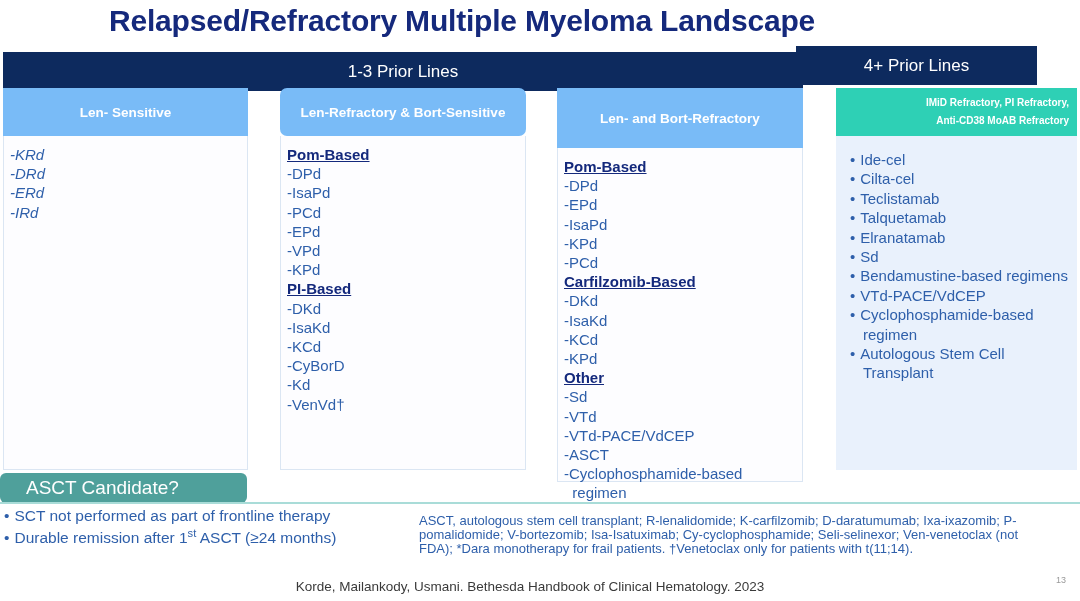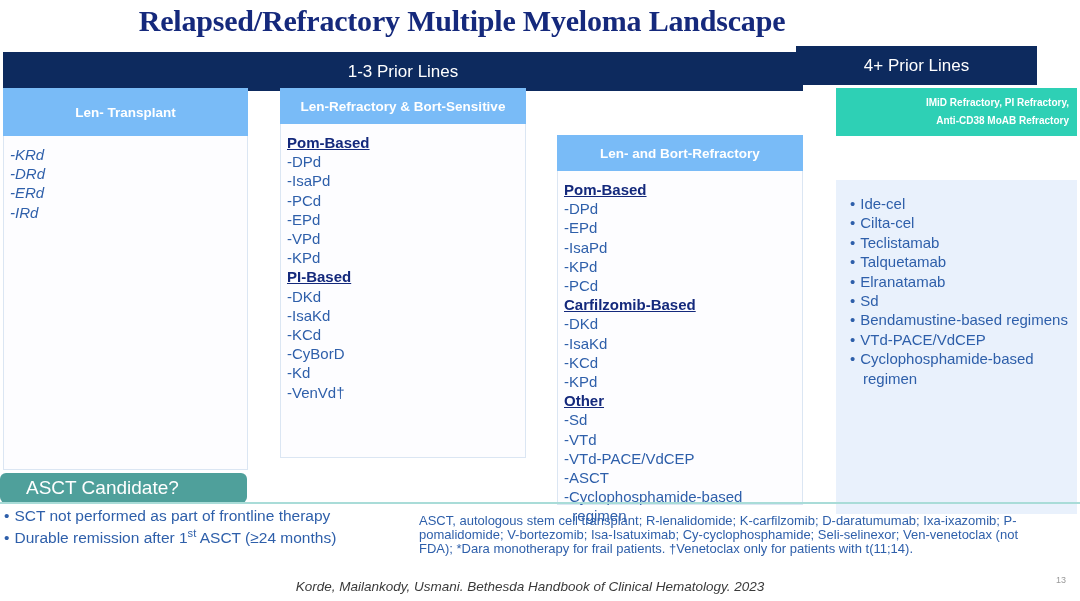--- a/index.html
+++ b/index.html
@@ -26,21 +26,20 @@
     left: 0;
     top: 2px;
     width: 924px;
     text-align: center;
     font-size: 30px;
     font-weight: bold;
     color: #15297c;
     letter-spacing: -0.2px;
     line-height: 38px;
     white-space: nowrap;
-    font-family: Liberation Serif, serif;
   }
 
   
   .band {
     position: absolute;
     background: #0d2a5e;
     color: #ffffff;
     display: flex;
     align-items: center;
     justify-content: center;
@@ -72,22 +71,22 @@
     background: #fdfdff;
     border: 1px solid #dbe6f3;
     border-top: none;
     box-sizing: border-box;
     padding: 9px 0 6px 6px;
   }
   #col1 { left: 3px;   width: 245px; }
   #col2 { left: 280px; width: 246px; }
   #col3 { left: 557px; width: 246px; }
   #col1 .col-head { height: 48px; }
-  #col2 .col-head { height: 36px; }
-  #col3 .col-head { height: 36px; margin-top: 47px; }
+  #col2 .col-head { height: 48px; border-radius: 7px; }
+  #col3 .col-head { height: 60px; }
   #col1 .col-body { height: 334px; font-style: italic; }
   #col2 .col-body { height: 334px; }
   #col3 .col-body { height: 334px; }
 
   .entry {
     color: #2e5faa;
     font-size: 15px;
     line-height: 19.2px;
     white-space: pre;
   }
@@ -113,21 +112,20 @@
     line-height: 18px;
     box-sizing: border-box;
     height: 48px;
     padding: 6px 8px 0 8px;
   }
   #col4 .col4-body {
     background: #e9f1fc;
     box-sizing: border-box;
     height: 334px;
     padding: 14px 8px 6px 14px;
-    margin-top: 44px;
   }
   .bullet {
     color: #2e5faa;
     font-size: 15px;
     line-height: 19.4px;
     padding-left: 13px;
     text-indent: -13px;
   }
   .bullet::before {
     content: "\2022";
@@ -192,21 +190,20 @@
 
   
   #citation {
     position: absolute;
     left: 0;
     top: 579px;
     width: 1060px;
     text-align: center;
     color: #3a3a3a;
     font-size: 13.5px;
-    font-style: italic;
   }
   #page-number {
     position: absolute;
     right: 14px;
     top: 575px;
     color: #9a9a9a;
     font-size: 9px;
   }
   sup { font-size: 0.72em; vertical-align: super; line-height: 0; }
 </style>
@@ -218,21 +215,21 @@
   <div class="slide-title">Relapsed/Refractory Multiple Myeloma Landscape</div>
 
   <div class="band" id="band-left">
     <span>1-3 Prior Lines</span>
   </div>
   <div class="band" id="band-right">
     <span>4+ Prior Lines</span>
   </div>
 
   <div class="col" id="col1">
-    <div class="col-head">Len- Transplant</div>
+    <div class="col-head">Len- Sensitive</div>
     <div class="col-body" id="col1-body">
         <div class="entry">-KRd</div>
         <div class="entry">-DRd</div>
         <div class="entry">-ERd</div>
         <div class="entry">-IRd</div>
       </div>
   </div>
 
   <div class="col" id="col2">
     <div class="col-head">Len-Refractory &amp; Bort-Sensitive</div>
@@ -286,20 +283,21 @@
     <div class="col4-body" id="col4-body">
         <div class="bullet">Ide-cel</div>
         <div class="bullet">Cilta-cel</div>
         <div class="bullet">Teclistamab</div>
         <div class="bullet">Talquetamab</div>
         <div class="bullet">Elranatamab</div>
         <div class="bullet">Sd</div>
         <div class="bullet">Bendamustine-based regimens</div>
         <div class="bullet">VTd-PACE/VdCEP</div>
         <div class="bullet">Cyclophosphamide-based regimen</div>
+        <div class="bullet">Autologous Stem Cell Transplant</div>
       </div>
   </div>
 
   <div id="asct-banner">
     <span>ASCT Candidate?</span>
   </div>
   <div class="rule"></div>
   <div id="asct-list">
       <div class="asct-item">SCT not performed as part of frontline therapy</div>
       <div class="asct-item">Durable remission after 1<sup>st</sup> ASCT (≥24 months)</div>

